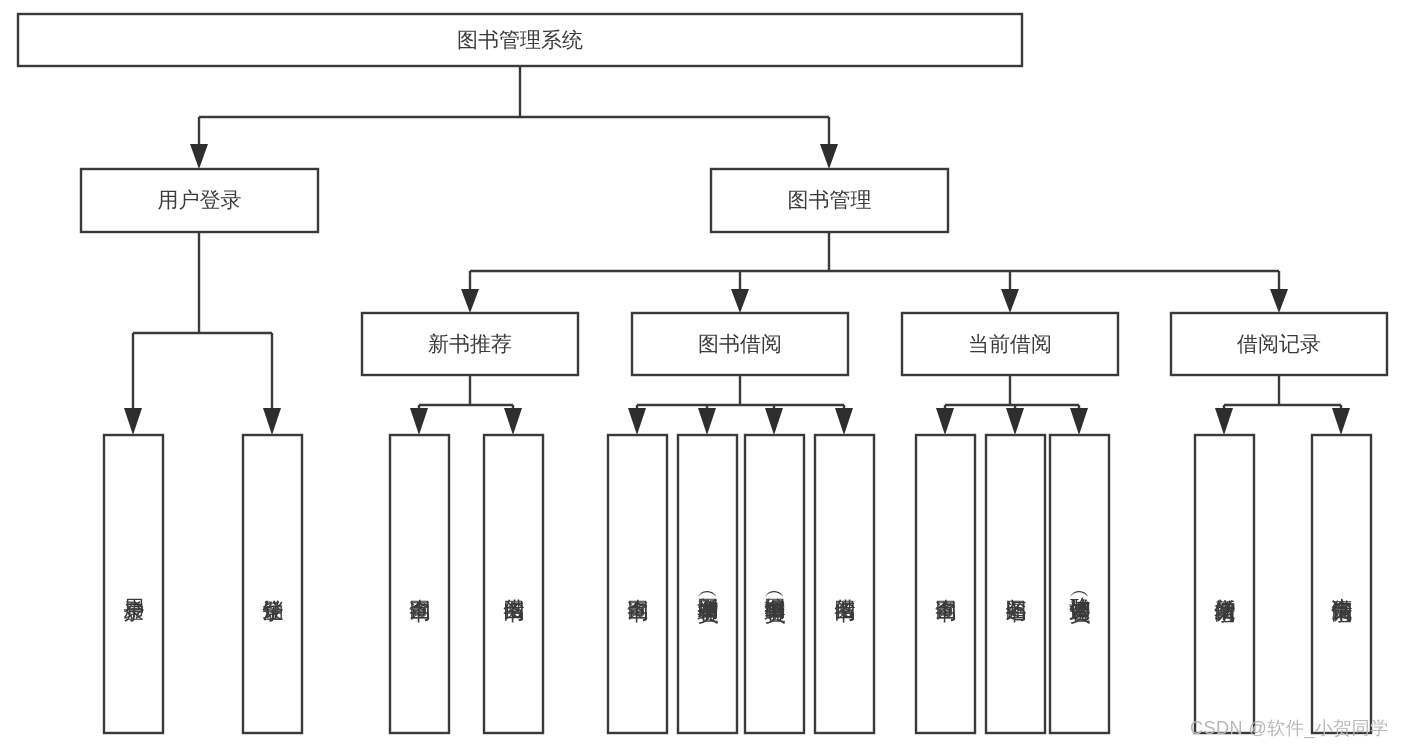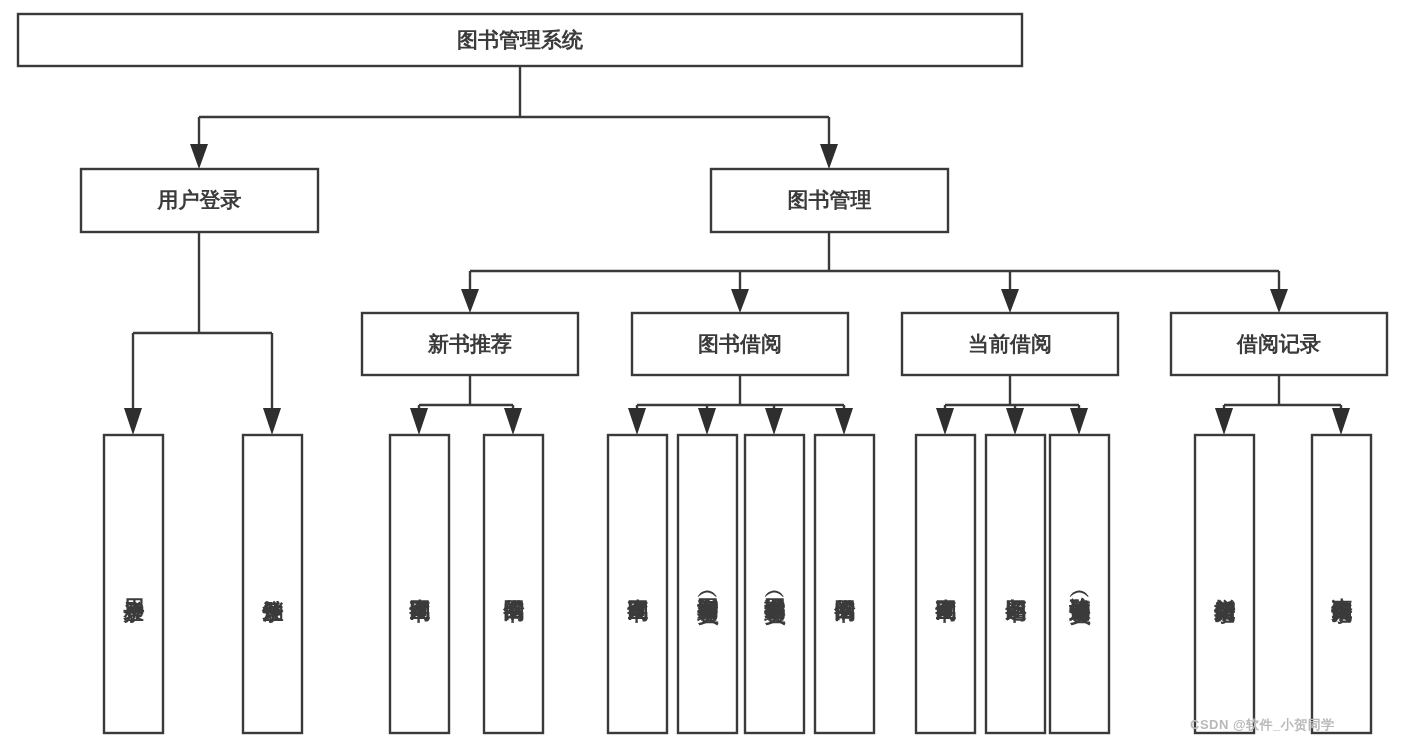--- a/index.html
+++ b/index.html
@@ -10,21 +10,20 @@
   }
   body {
     font-family: "Liberation Sans", "DejaVu Sans", sans-serif;
   }
   #diagram-root {
     position: relative;
     width: 1405px;
     height: 747px;
     background: #ffffff;
     overflow: hidden;
-    font-weight: bold;
   }
   svg#flowchart {
     position: absolute;
     left: 0;
     top: 0;
     width: 1405px;
     height: 747px;
     display: block;
   }
   .node-box {
@@ -60,21 +59,21 @@
     font-size: 21px;
     line-height: 1.18;
     color: #3b3b3b;
     letter-spacing: 1px;
     white-space: nowrap;
     pointer-events: none;
   }
   .watermark {
     position: absolute;
     font-family: "Liberation Sans", "DejaVu Sans", sans-serif;
-    font-size: 13px;
+    font-size: 18px;
     color: #b9b9b9;
     white-space: nowrap;
     letter-spacing: 0.5px;
   }
 </style>
 </head>
 <body>
 
 <div id="diagram-root">
 

